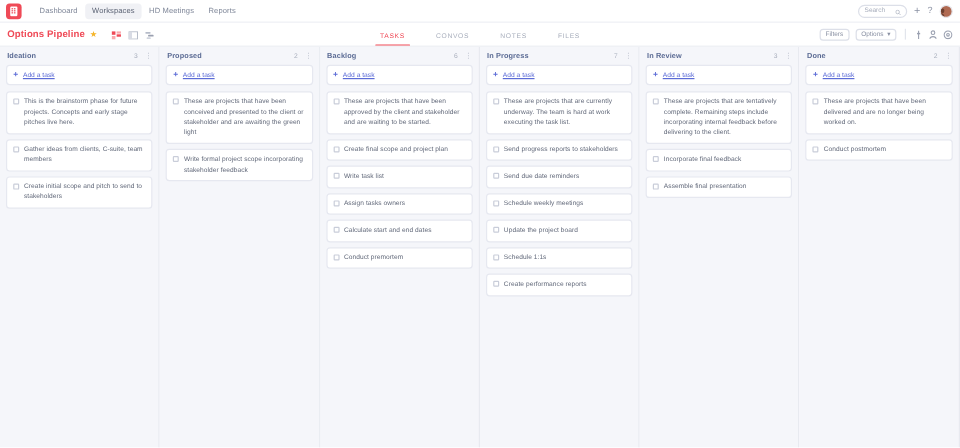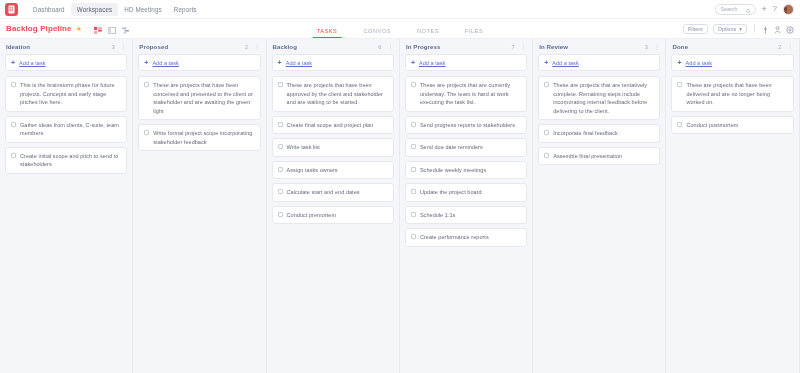--- a/index.html
+++ b/index.html
@@ -236,21 +236,21 @@
       <span class="q-glyph">?</span>
     </div>
     <div class="avatar">
       <div class="head"></div>
       <div class="body"></div>
     </div>
   </div>
 </div>
 
 <div class="projbar">
-  <div class="proj-title">Backlog Pipeline</div>
+  <div class="proj-title">Options Pipeline</div>
   <div class="star">★</div>
 
   <div class="view-icons">
     <span>
       <svg width="8" height="7" viewBox="0 0 8 7" aria-hidden="true">
         <rect x="0" y="0" width="3.2" height="3" fill="#ef4a57"></rect>
         <rect x="0" y="4" width="3.2" height="3" fill="#f9a9ae"></rect>
         <rect x="4.2" y="0" width="3.6" height="2" fill="#f9a9ae"></rect>
         <rect x="4.2" y="2.6" width="3.6" height="2" fill="#ef4a57"></rect>
       </svg>

